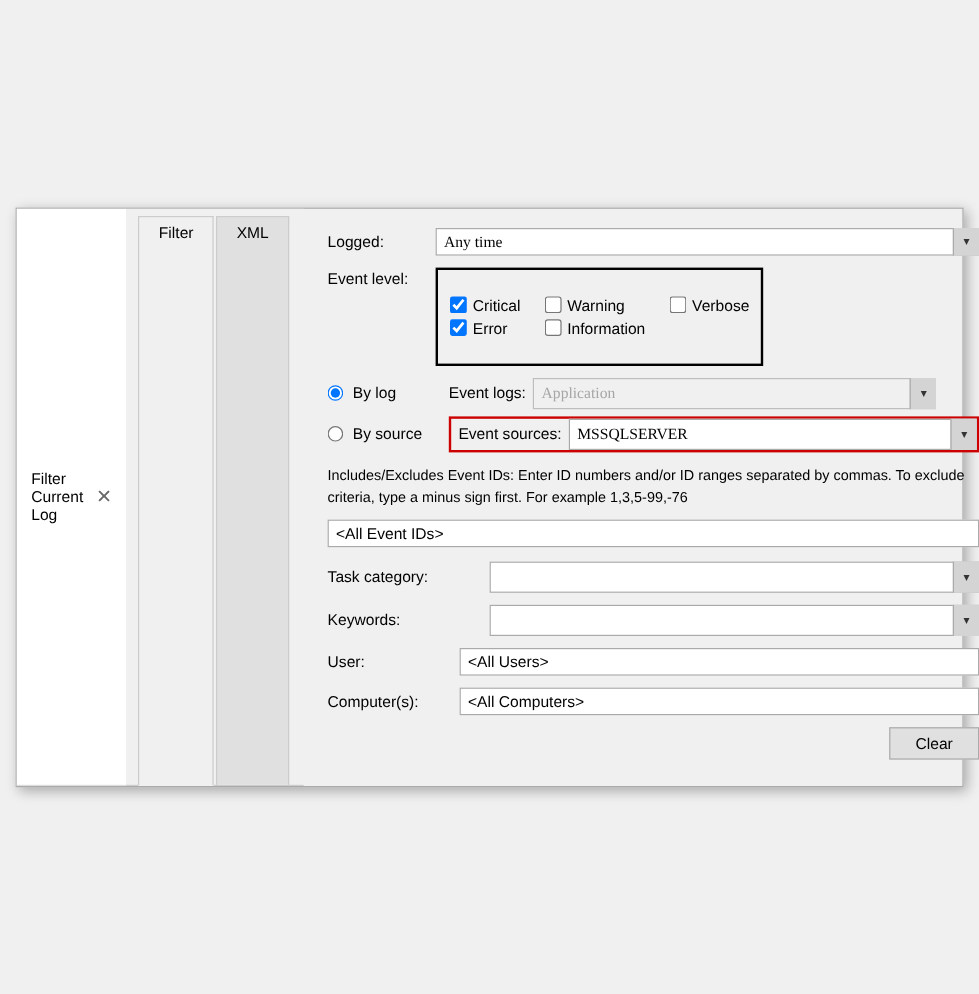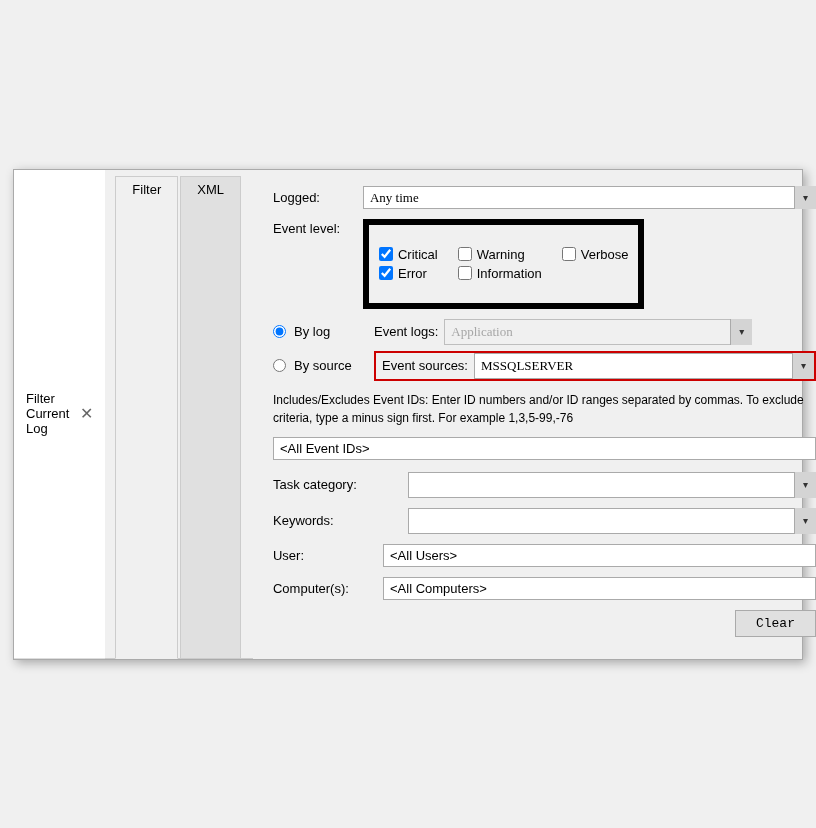--- a/index.html
+++ b/index.html
@@ -130,21 +130,21 @@
       align-items: flex-start;
       margin-bottom: 10px;
     }
     .event-level-label {
       width: 90px;
       padding-top: 2px;
       color: #000;
       font-size: 13px;
     }
     .event-level-checkboxes {
-      border: 6px solid #000000;
+      border: 2px solid #000000;
       padding: 22px 10px;
       display: grid;
       grid-template-columns: auto auto auto;
       gap: 4px 20px;
     }
     .checkbox-item {
       display: flex;
       align-items: center;
       gap: 5px;
       white-space: nowrap;
@@ -236,21 +236,21 @@
     .bottom-buttons {
       display: flex;
       justify-content: flex-end;
       gap: 8px;
       padding: 10px 20px;
       border-top: 1px solid #ccc;
       background: #f0f0f0;
     }
     .btn {
       padding: 5px 20px;
-      font-family: Liberation Mono, monospace;
+      font-family: Liberation Sans, sans-serif;
       font-size: 13px;
       cursor: pointer;
       border: 1px solid #aaa;
       background: #e0e0e0;
       min-width: 75px;
     }
     .btn-primary {
       background: #e0e0e0;
     }
     .disabled-input {
@@ -336,21 +336,21 @@
       </div>
     </div>
 
     
     <div class="source-section">
 
       <div class="by-log-row" style="display:flex;align-items:center;margin-bottom:6px;">
         <input type="radio" name="logsource" checked="" style="margin-right: 4px;">
         <span class="radio-text">By log</span>
         <span class="inline-label">Event logs:</span>
-        <div class="select-wrapper" style="width:308px;">
+        <div class="select-wrapper" style="width:336px;">
           <select class="disabled-input" style="width:100%;padding-right:28px;height:26px;color:#888;background:#f0f0f0;" disabled="">
             <option>Application</option>
           </select>
           <span class="select-arrow">▾</span>
         </div>
       </div>
 
       <div class="by-source-row" style="display:flex;align-items:center;">
         <input type="radio" name="logsource" style="margin-right: 4px;">
         <span class="radio-text">By source</span>

